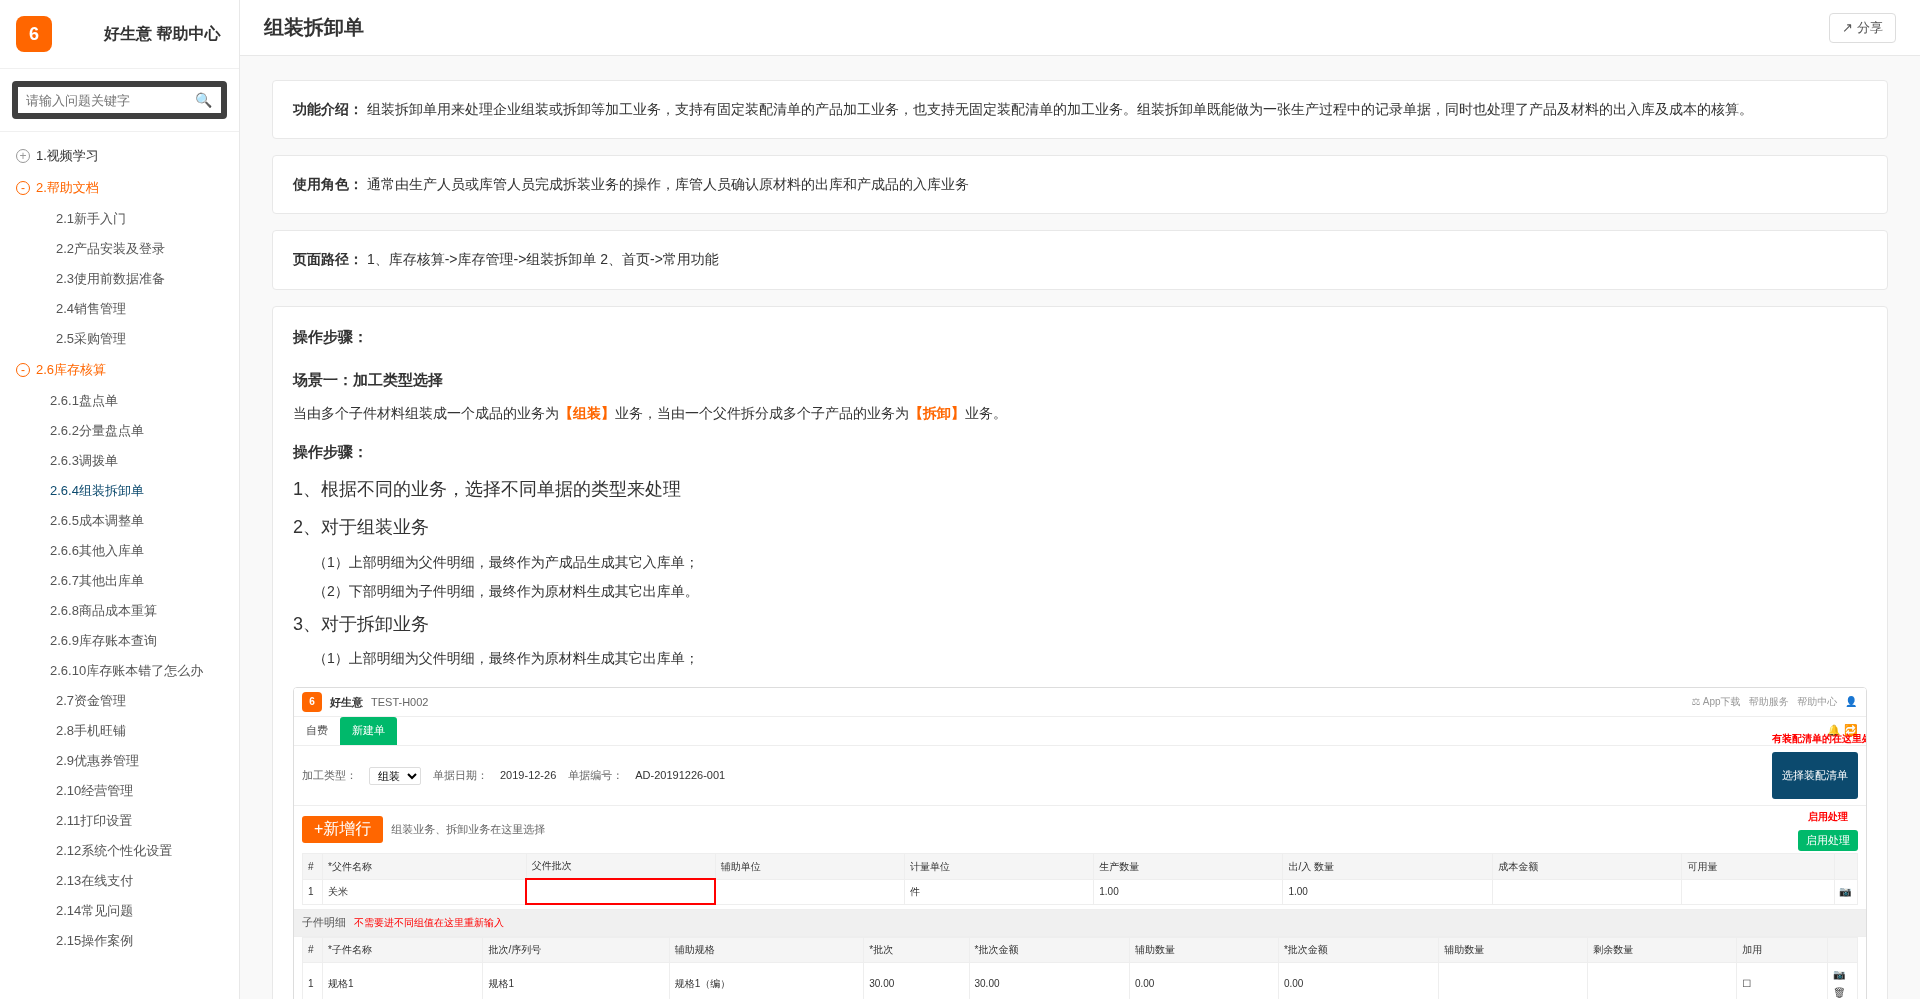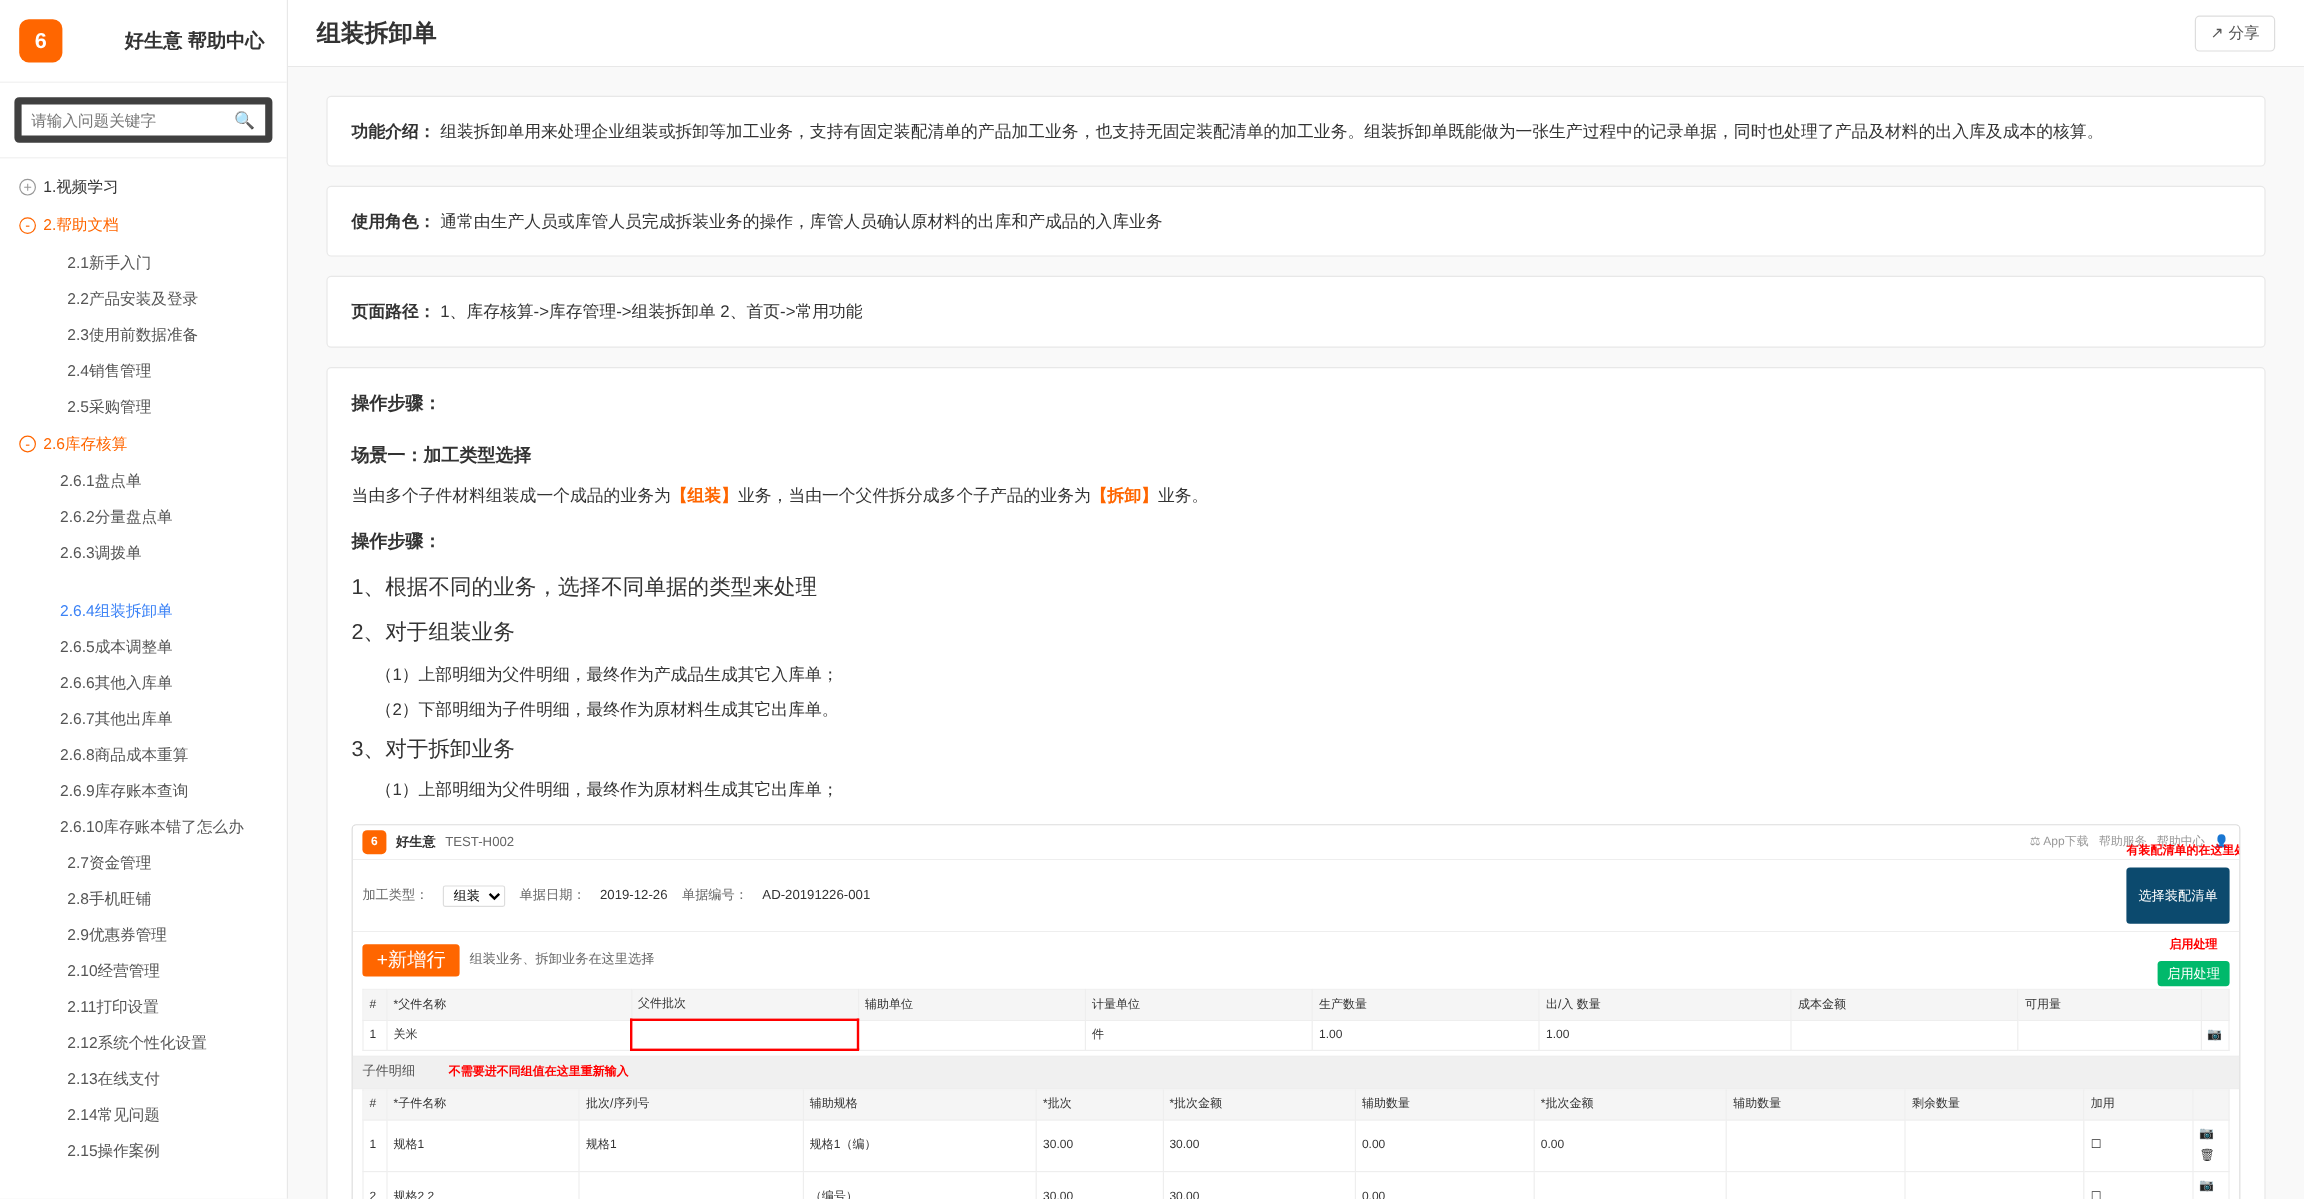--- a/index.html
+++ b/index.html
@@ -146,22 +146,21 @@
     }
 
     .nav-sub-sub-item {
       padding: 6px 16px 6px 50px;
       font-size: 13px;
       color: #555;
       cursor: pointer;
     }
 
     .nav-sub-sub-item.active {
-      color: #3b82f6;
-      margin-top: 18px;
+      color: #0c4a6e;
     }
 
     
     .main-area {
       flex: 1;
       display: flex;
       flex-direction: column;
       overflow: hidden;
     }
 
@@ -453,20 +452,26 @@
         <div class="mock-app">
 
           <div class="mock-titlebar">
             <div class="mock-logo">6</div>
             <span style="font-weight:bold;color:#333;">好生意</span>
             <span style="color:#666;">TEST-H002</span>
             <div style="flex:1;"></div>
             <span style="color:#999;font-size:10px;">⚖ App下载 &nbsp; 帮助服务 &nbsp; 帮助中心 &nbsp; 👤</span>
           </div>
 
+          <div style="display:flex;background:#fff;border-bottom:1px solid #eee;font-size:11px;">
+            <div style="padding:4px 12px;cursor:pointer;color:#555;">自费</div>
+            <div style="padding:4px 12px;cursor:pointer;background:#00b96b;color:white;border-radius:3px 3px 0 0;">新建单</div>
+            <div style="flex:1;"></div>
+            <div style="padding:4px 8px;color:#999;font-size:11px;">🔔 🔁</div>
+          </div>
 
           <div style="background:#fff;padding:6px 8px;border-bottom:1px solid #eee;position:relative;">
             <div style="display:flex;align-items:center;gap:12px;flex-wrap:wrap;font-size:11px;">
               <span style="color:#666;">加工类型：</span>
               <select style="border:1px solid #ddd;border-radius:2px;padding:1px 4px;font-size:11px;background:#fff;">
                 <option>组装</option>
                 <option>拆卸</option>
               </select>
               <span style="color:#666;">单据日期：</span>
               <span>2019-12-26</span>
@@ -521,21 +526,21 @@
                   <td></td>
                   <td></td>
                   <td>📷</td>
                 </tr>
               </tbody>
             </table>
           </div>
 
           <div style="background:#f0f0f0;padding:3px 8px;font-size:11px;color:#555;border-top:1px solid #eee;border-bottom:1px solid #eee;display:flex;align-items:center;gap:8px;">
             <span>子件明细</span>
-            <span style="color:red;font-size:10px;font-weight:bold;margin-left:20px;text-align:center;">不需要进不同组值在这里重新输入</span>
+            <span style="color:red;font-size:10px;font-weight:normal;text-align:center;">不需要进不同组值在这里重新输入</span>
           </div>
 
           <div style="padding:0 8px 4px;background:#fff;">
             <table class="mock-table" style="width:100%;">
               <thead>
                 <tr>
                   <th style="width:20px;">#</th>
                   <th>*子件名称</th>
                   <th>批次/序列号</th>
                   <th>辅助规格</th>

